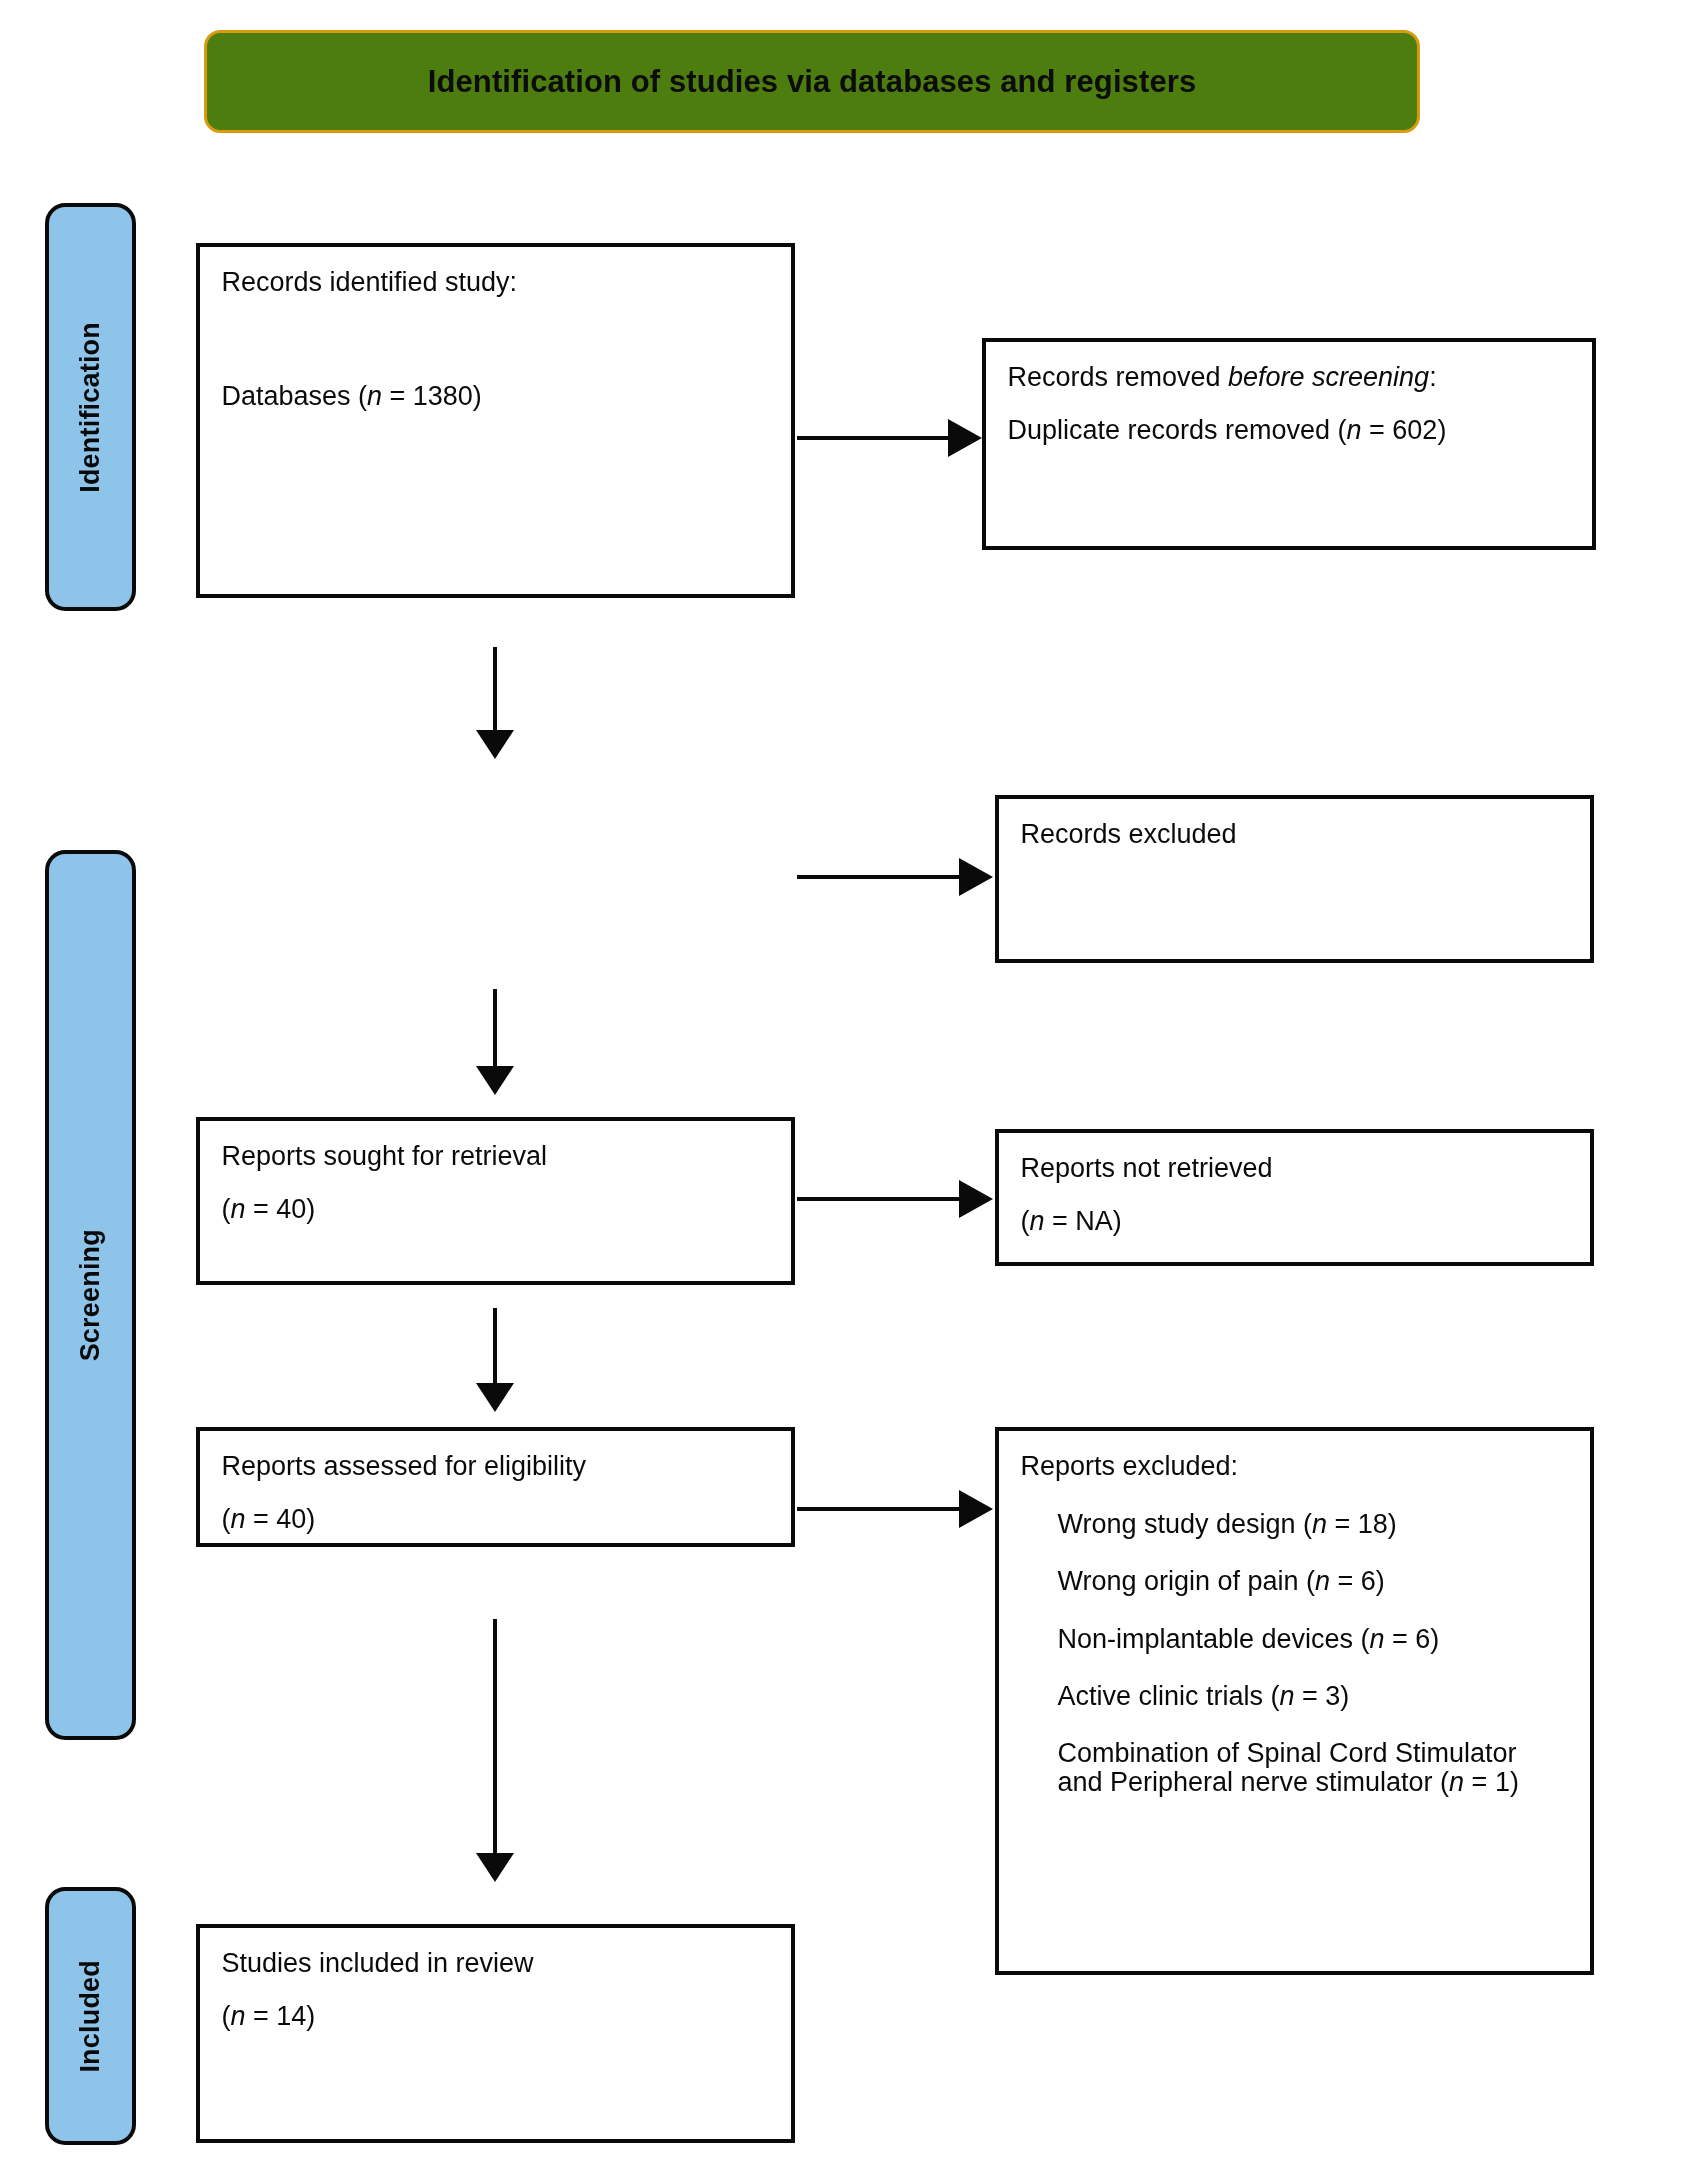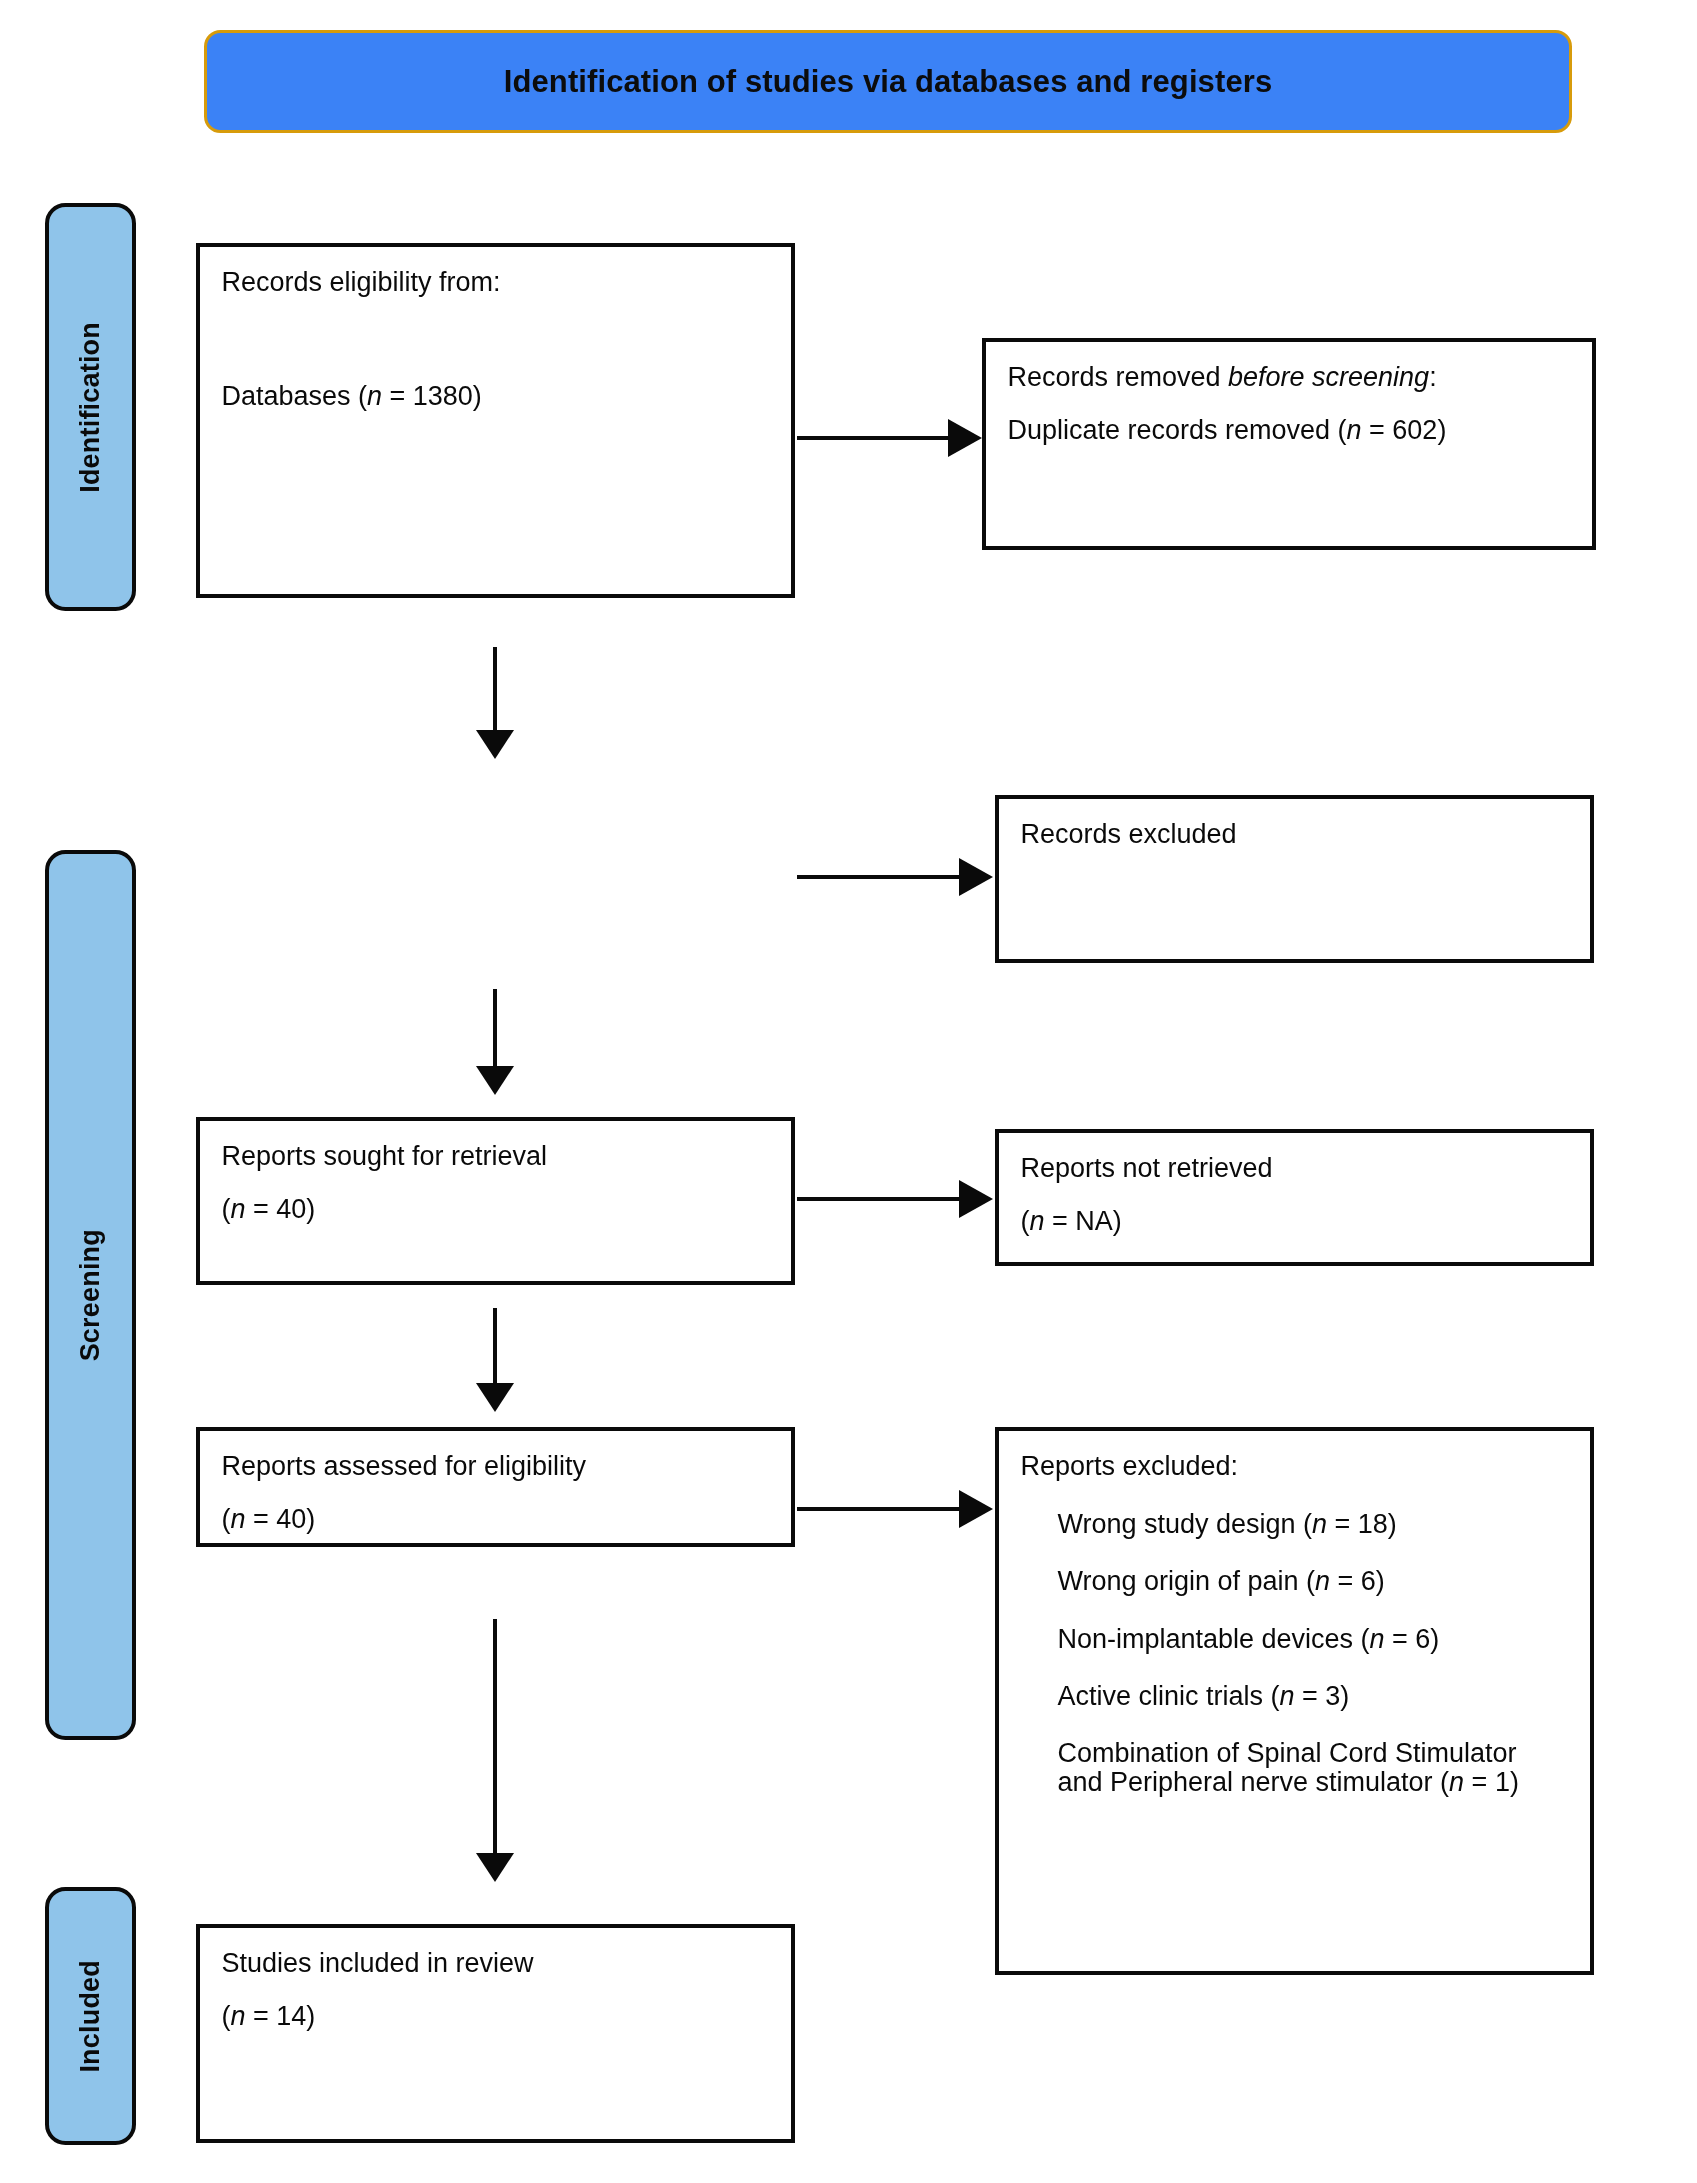--- a/index.html
+++ b/index.html
@@ -15,23 +15,23 @@
     background: #ffffff;
     font-family: "Liberation Sans", sans-serif;
     overflow: hidden;
   }
 
   
   .header-banner {
     position: absolute;
     left: 204px;
     top: 30px;
-    width: 1368px;
+    width: 1216px;
     height: 103px;
-    background: #3b82f6;
+    background: #4d7c0f;
     border: 3.4px solid #D79B0B;
     border-radius: 16.5px;
     box-sizing: border-box;
     display: flex;
     align-items: center;
     justify-content: center;
   }
   .header-banner-title {
     font-size: 31px;
     font-weight: bold;
@@ -158,21 +158,21 @@
     <span class="stage-rail-label">Identification</span>
   </div>
   <div class="stage-rail" id="rail-screening">
     <span class="stage-rail-label">Screening</span>
   </div>
   <div class="stage-rail" id="rail-included">
     <span class="stage-rail-label">Included</span>
   </div>
 
   <div class="flow-box" id="box-identified">
-    <p>Records eligibility from:</p>
+    <p>Records identified study:</p>
     <div class="gap-lg"></div>
     <p><span>Databases (</span><span class="ital">n</span><span> = 1380)</span></p>
   </div>
 
   <div class="flow-box" id="box-removed">
     <p><span>Records removed </span><span class="ital">before screening</span><span>:</span></p>
     <div class="gap-sm"></div>
     <p><span>Duplicate records removed (</span><span class="ital">n</span><span> = 602)</span></p>
   </div>
 

